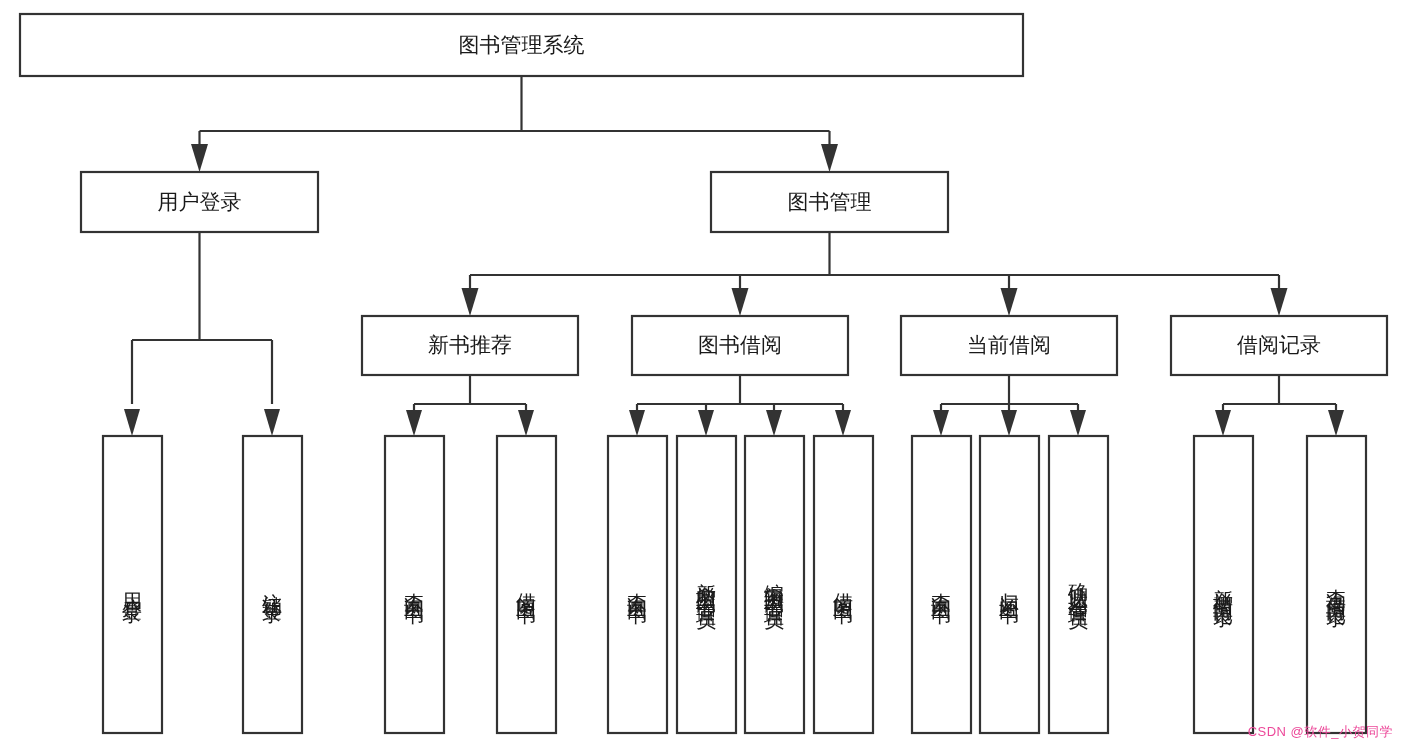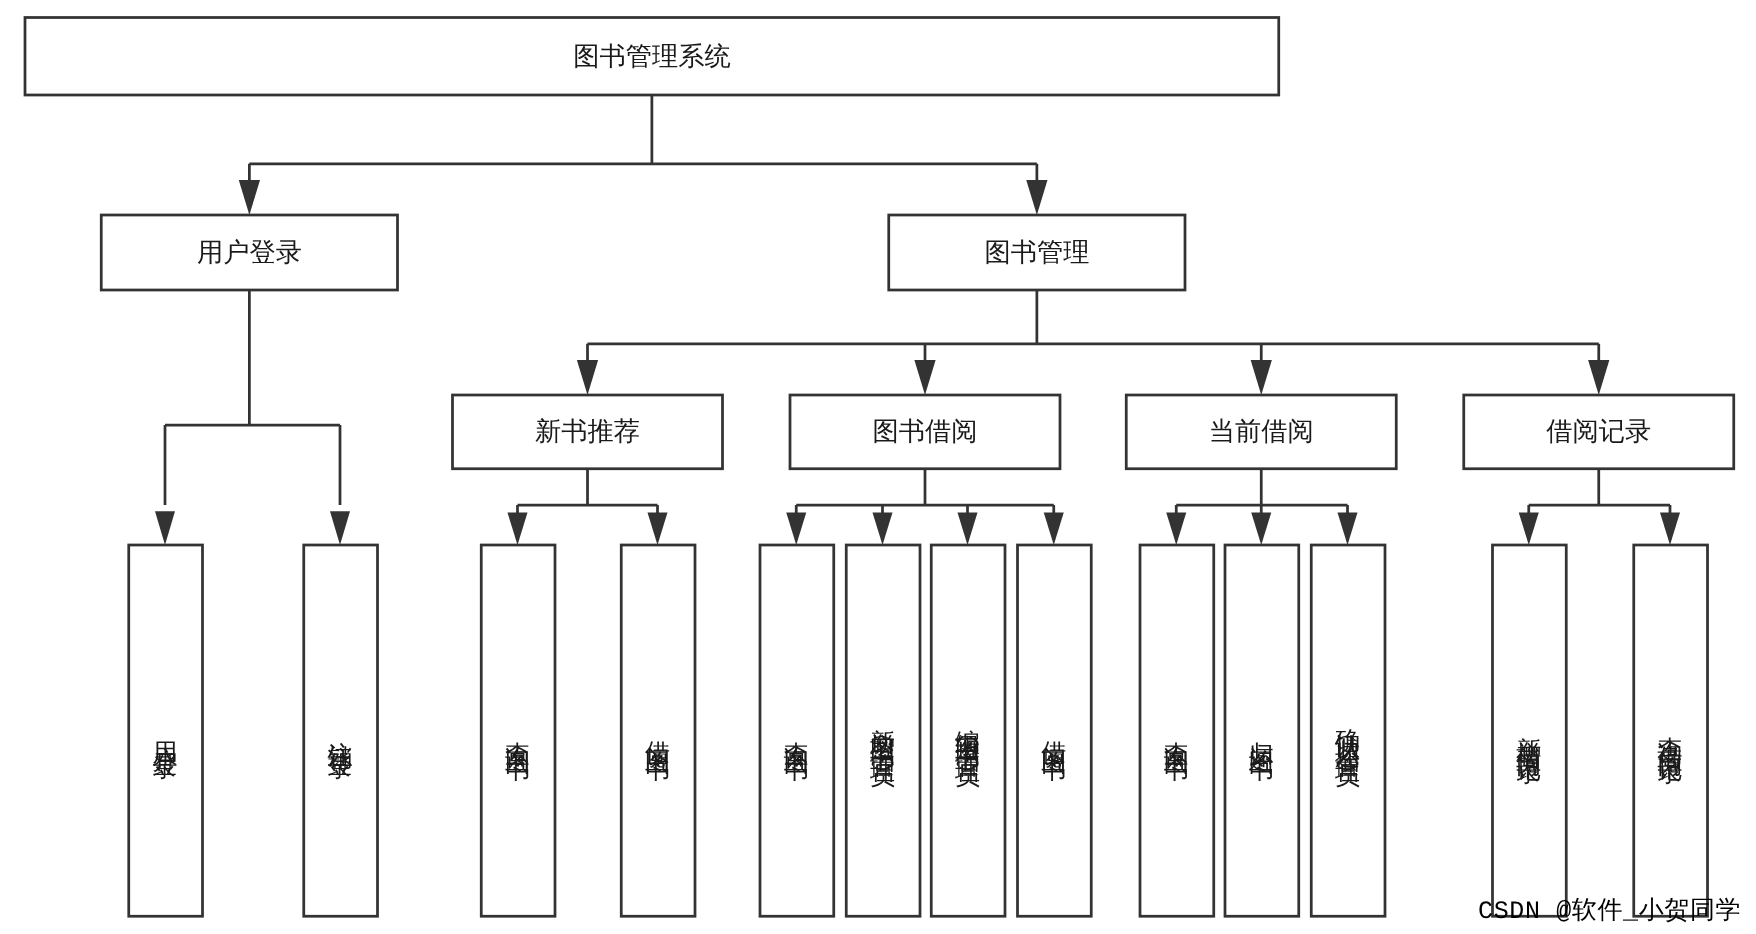--- a/index.html
+++ b/index.html
@@ -47,23 +47,23 @@
     font-family: "DejaVu Sans", "Liberation Sans", sans-serif;
     font-size: 21px;
     fill: #1a1a1a;
     text-anchor: middle;
     dominant-baseline: middle;
   }
   .watermark {
     position: absolute;
     right: 12px;
     bottom: 6px;
-    font-family: Liberation Mono, monospace;
-    font-size: 20px;
-    color: #000000;
+    font-family: Liberation Sans, sans-serif;
+    font-size: 13px;
+    color: #ec4899;
     letter-spacing: 0.5px;
     white-space: nowrap;
     user-select: none;
   }
 </style>
 </head>
 <body>
 
 <div id="diagram-root">
 

